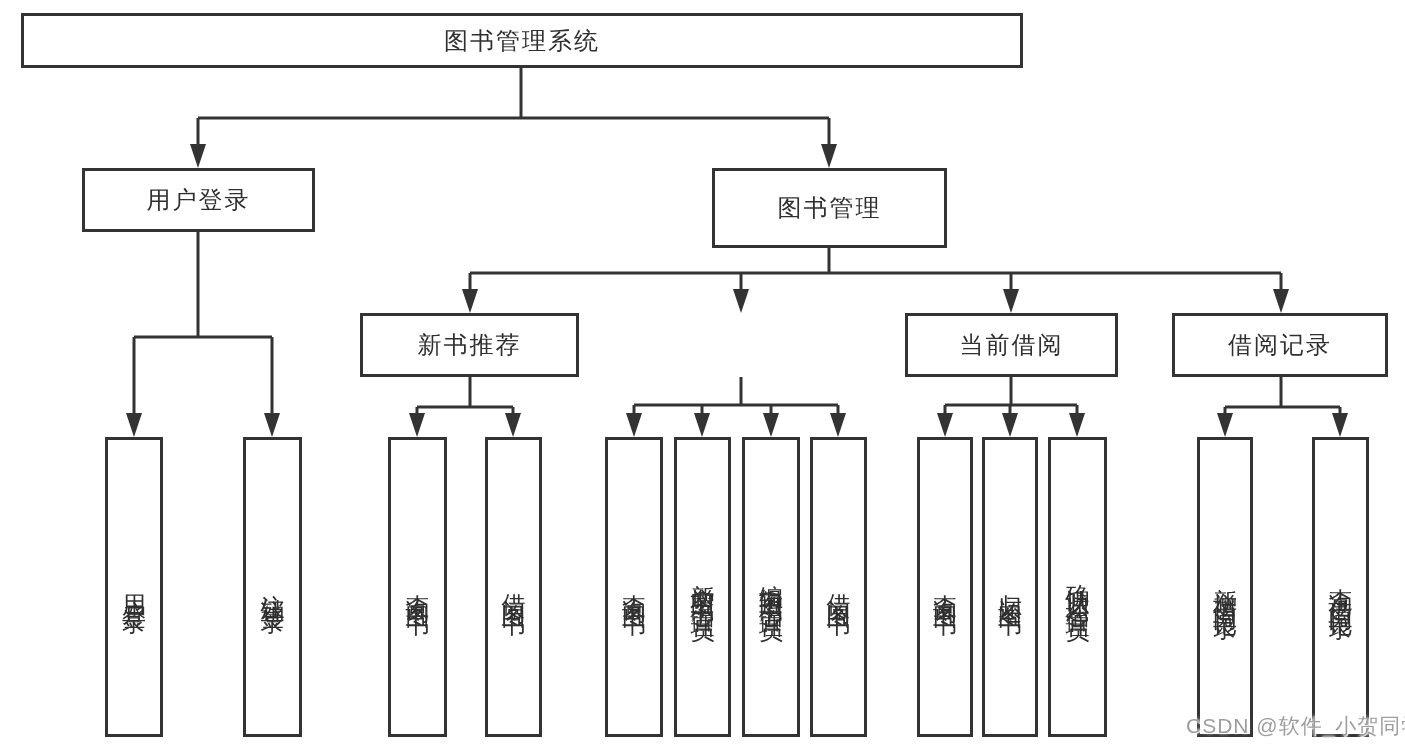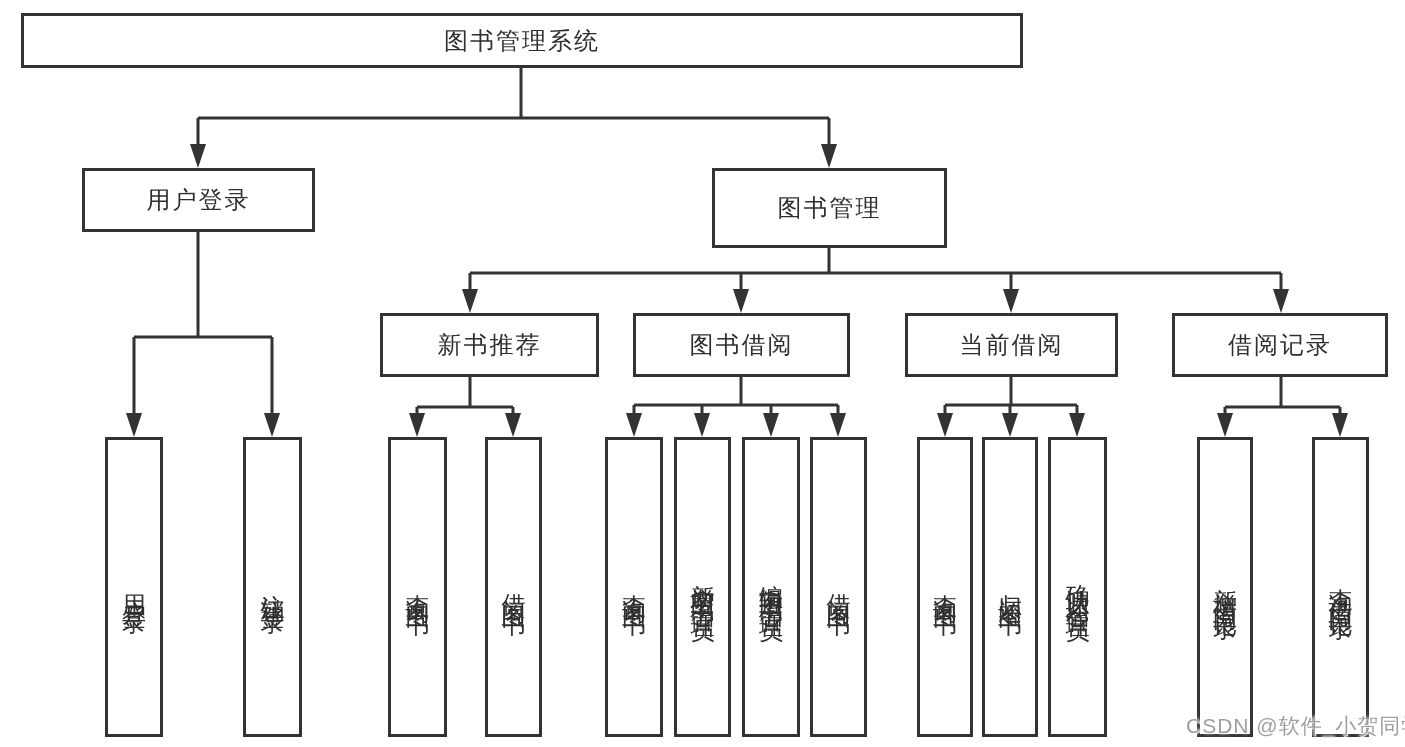--- a/index.html
+++ b/index.html
@@ -100,25 +100,22 @@
     <span class="hlabel">图书管理系统</span>
   </div>
 
   <div class="node" style="left:82px;top:168px;width:233px;height:64px;">
     <span class="hlabel">用户登录</span>
   </div>
   <div class="node" style="left:712px;top:168px;width:235px;height:80px;">
     <span class="hlabel">图书管理</span>
   </div>
 
-  <div class="node" style="left:360px;top:313px;width:219px;height:64px;margin-left:20px;">
+  <div class="node" style="left:360px;top:313px;width:219px;height:64px;">
     <span class="hlabel">新书推荐</span>
-  </div>
-  <div class="node" style="left:633px;top:313px;width:217px;height:64px;">
-    <span class="hlabel">图书借阅</span>
   </div>
   <div class="node" style="left:1172px;top:313px;width:216px;height:64px;">
     <span class="hlabel">借阅记录</span>
   </div>
   <div class="node" style="left:905px;top:313px;width:213px;height:64px;">
     <span class="hlabel">当前借阅</span>
   </div>
 
   <div class="leaf" style="left:105px;width:58px;">
     <span class="vtext">用户登录</span>

